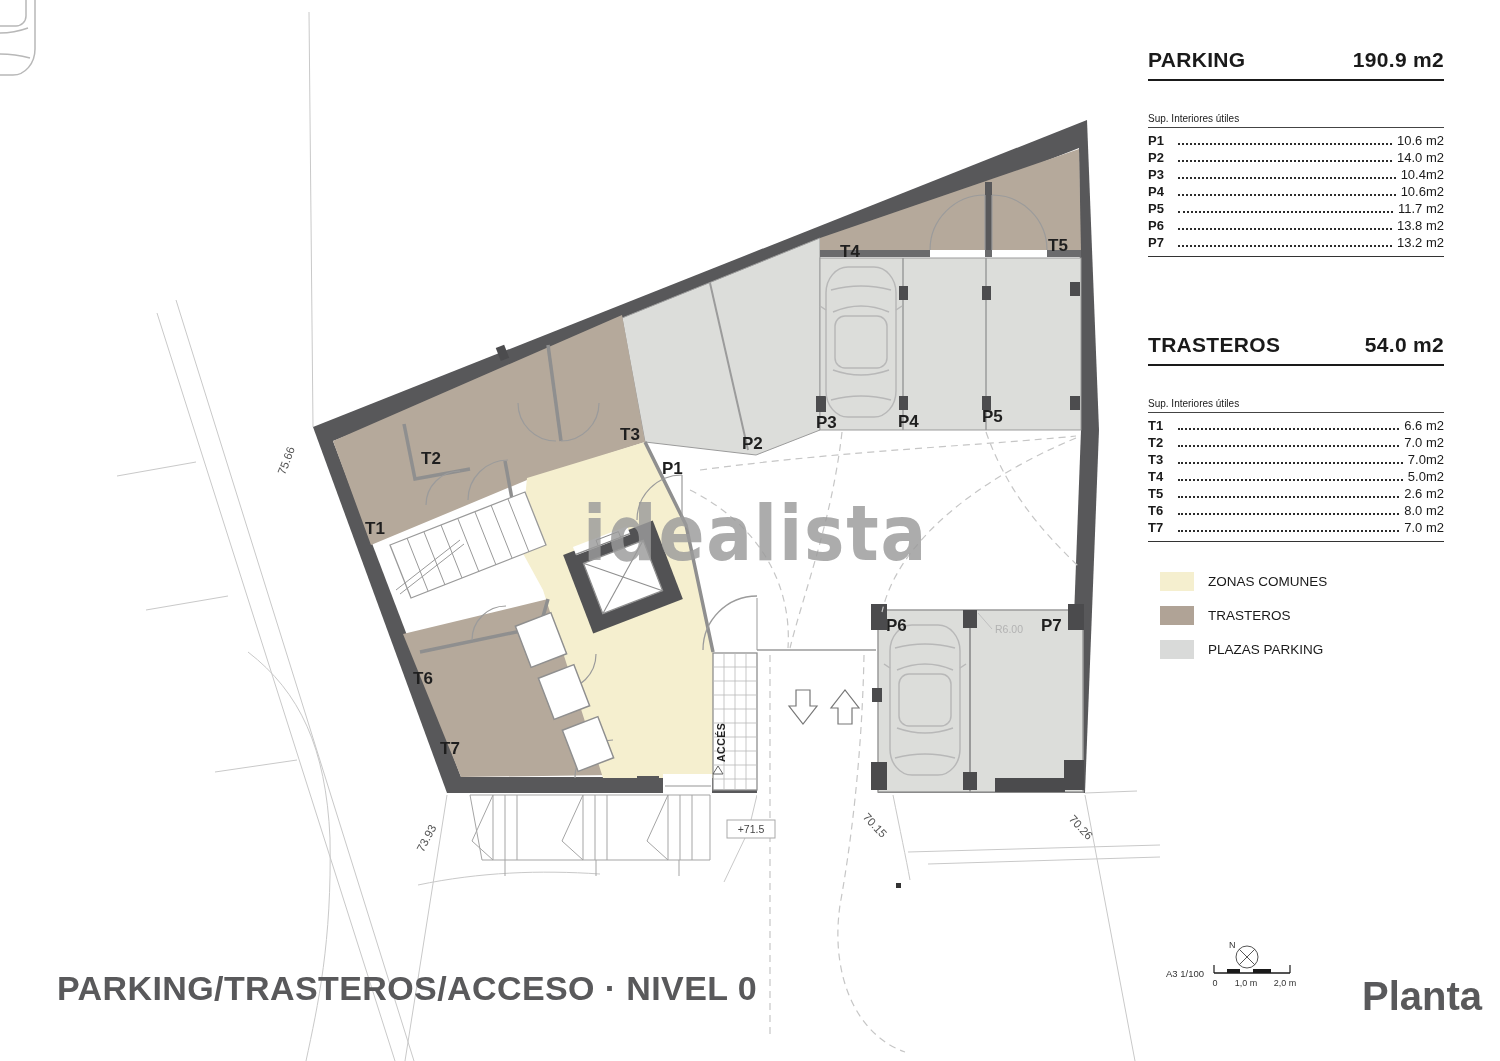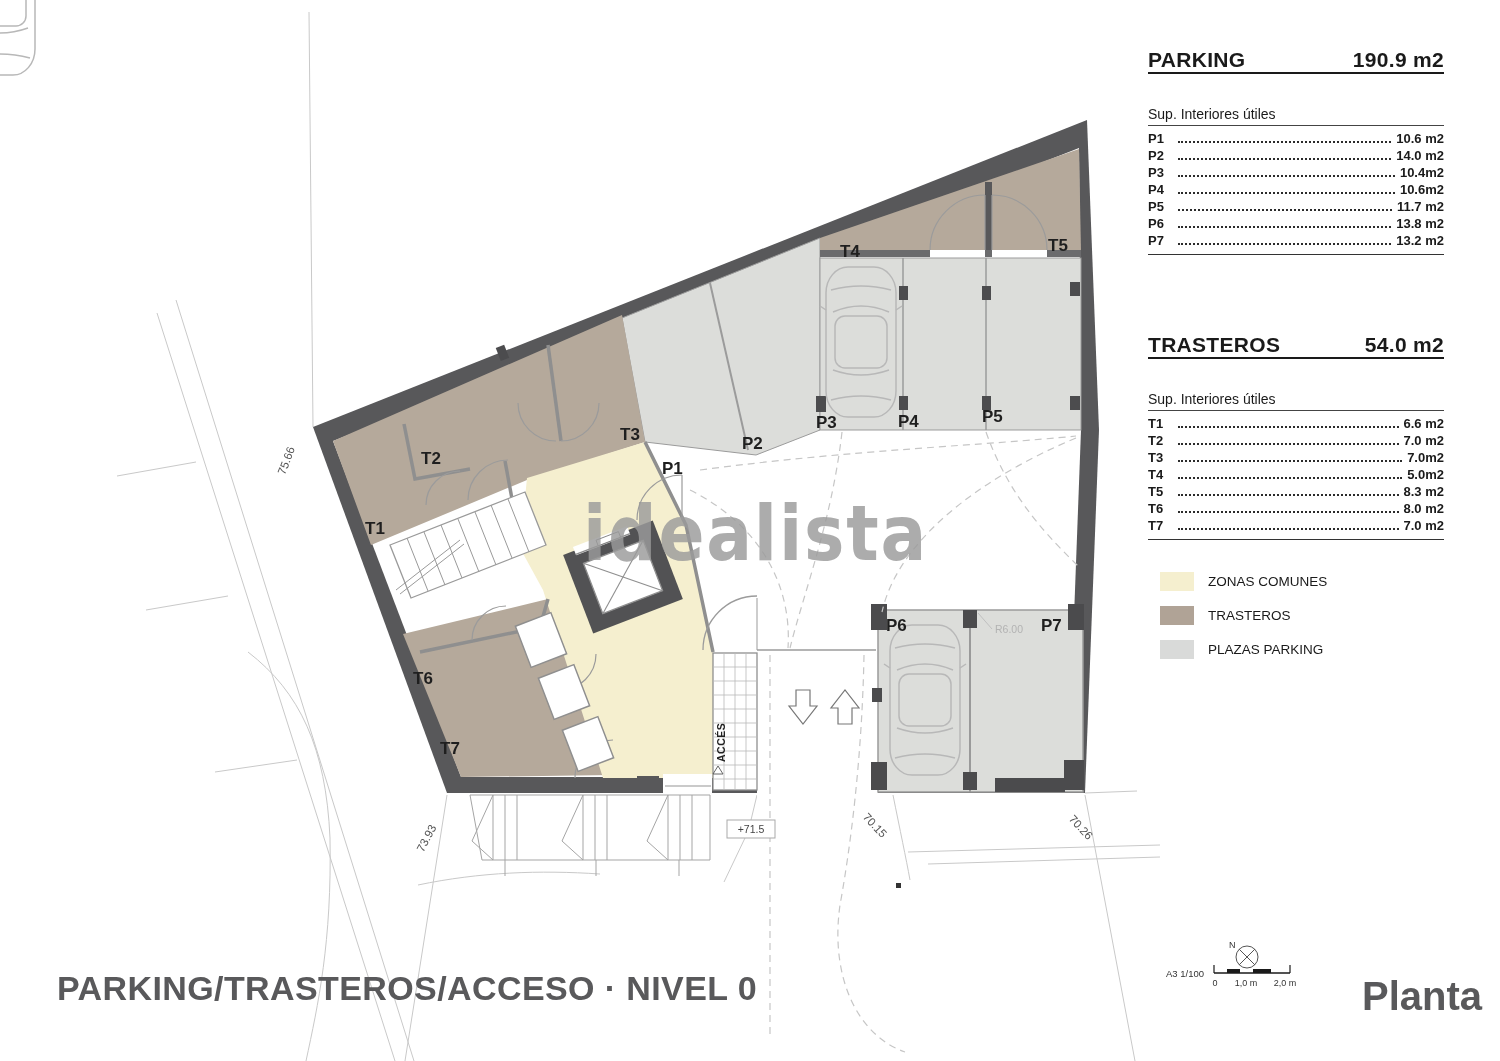--- a/index.html
+++ b/index.html
@@ -1,25 +1,25 @@
 <!DOCTYPE html>
 <html><head>
 <meta charset="utf-8">
 <style>
   html,body{margin:0;padding:0;background:#ffffff;}
   body{width:1500px;height:1061px;position:relative;font-family:"Liberation Sans","DejaVu Sans",sans-serif;overflow:hidden;}
   #plan-svg{position:absolute;left:0;top:0;}
   .panel-block{position:absolute;left:1148px;width:296px;color:#1a1a1a;}
-  .ptitle{display:flex;justify-content:space-between;align-items:flex-end;font-size:21px;font-weight:bold;letter-spacing:.3px;border-bottom:2px solid #1a1a1a;}
-  .subt{margin-top:32px;font-size:14px;padding-bottom:3px;border-bottom:1.2px solid #444;}
+  .ptitle{display:flex;justify-content:space-between;align-items:flex-end;font-size:21px;font-weight:bold;letter-spacing:.3px;padding-bottom:7px;border-bottom:2px solid #1a1a1a;}
+  .subt{margin-top:32px;font-size:10px;padding-bottom:3px;border-bottom:1.2px solid #444;}
   .rows{padding-top:3px;border-bottom:1.5px solid #333;padding-bottom:6px;}
   .srow{display:flex;align-items:flex-end;height:17px;font-size:13px;}
   .srow .rl{font-weight:bold;width:30px;flex:none;}
   .srow .dots{flex:1;border-bottom:2px dotted #2b2b2b;margin:0 5px 3px 0;}
-  .srow .rv{flex:none;white-space:nowrap;font-weight:bold;}
+  .srow .rv{flex:none;white-space:nowrap;}
   .legend-item{display:flex;align-items:center;margin-bottom:15px;padding-left:12px;}
   .legend-swatch{width:34px;height:19px;margin-right:14px;flex:none;}
   .legend-label{font-size:13.5px;color:#1a1a1a;}
   .footer-title{position:absolute;left:57px;top:969px;font-size:34px;font-weight:bold;color:#59595b;letter-spacing:.4px;}
   .sheet-name{position:absolute;left:1362px;top:966px;font-size:40px;font-weight:bold;color:#59595b;margin-top:8px;}
 </style>
 </head>
 <body>
 
 <svg id="plan-svg" width="1500" height="1061" viewBox="0 0 1500 1061">
@@ -341,21 +341,21 @@
         <span class="rv">7.0m2</span>
       </div>
     <div class="srow">
         <span class="rl">T4</span>
         <span class="dots"></span>
         <span class="rv">5.0m2</span>
       </div>
     <div class="srow">
         <span class="rl">T5</span>
         <span class="dots"></span>
-        <span class="rv">8.3 m2</span>
+        <span class="rv">2.6 m2</span>
       </div>
     <div class="srow">
         <span class="rl">T6</span>
         <span class="dots"></span>
         <span class="rv">8.0 m2</span>
       </div>
     <div class="srow">
         <span class="rl">T7</span>
         <span class="dots"></span>
         <span class="rv">7.0 m2</span>

